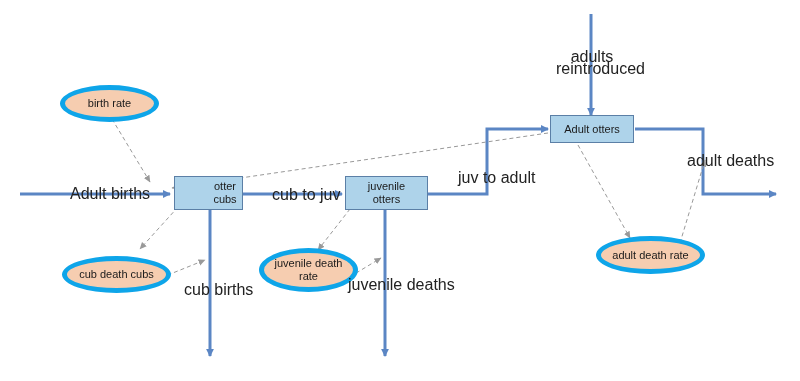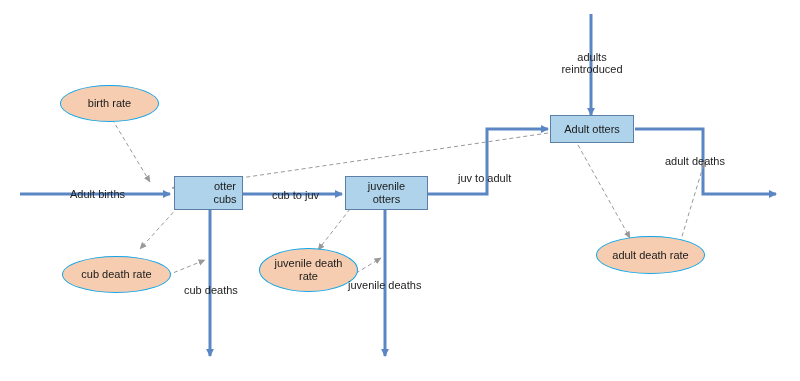--- a/index.html
+++ b/index.html
@@ -32,36 +32,36 @@
     justify-content: center;
     text-align: center;
     color: #1a1a1a;
     font-size: 11px;
     line-height: 13px;
     font-family: "Liberation Sans", sans-serif;
   }
   .node-ellipse {
     position: absolute;
     background: #f6cdb0;
-    border: 1px solid #0ea5e9;
+    border: 5px solid #0ea5e9;
     border-radius: 50%;
     box-sizing: border-box;
     display: flex;
     align-items: center;
     justify-content: center;
     text-align: center;
     color: #1a1a1a;
     font-size: 11px;
     line-height: 13px;
     font-family: "Liberation Sans", sans-serif;
   }
   .edge-label {
     position: absolute;
     color: #222222;
-    font-size: 11px;
+    font-size: 16px;
     line-height: 12px;
     white-space: pre;
     font-family: "Liberation Sans", sans-serif;
   }
   .edge-label.centered {
     text-align: center;
     white-space: pre-line;
   }
 </style>
 </head>
@@ -127,40 +127,40 @@
 
   <div class="node-box" style="left:550px; top:115px; width:84px; height:28px;">
     <span>Adult otters</span>
   </div>
 
   <div class="node-ellipse" style="left:60px; top:85px; width:99px; height:37px;">
     <span>birth rate</span>
   </div>
 
   <div class="node-ellipse" style="left:62px; top:256px; width:109px; height:37px;">
-    <span>cub death rate</span>
+    <span>cub death cubs</span>
   </div>
 
   <div class="node-ellipse" style="left:259px; top:248px; width:99px; height:44px;">
     <span style="white-space:pre-line;">juvenile death
 rate</span>
   </div>
 
   <div class="node-ellipse" style="left:596px; top:236px; width:109px; height:38px;">
     <span>adult death rate</span>
   </div>
 
   <div class="edge-label" style="left:70px; top:188px;">Adult births</div>
 
   <div class="edge-label" style="left:272px; top:189px;">cub to juv</div>
 
   <div class="edge-label" style="left:458px; top:172px;">juv to adult</div>
 
-  <div class="edge-label" style="left:184px; top:284px;">cub deaths</div>
+  <div class="edge-label" style="left:184px; top:284px;">cub births</div>
 
   <div class="edge-label" style="left:348px; top:279px;">juvenile deaths</div>
 
-  <div class="edge-label" style="left:665px; top:155px;">adult deaths</div>
+  <div class="edge-label" style="left:687px; top:155px;">adult deaths</div>
 
   <div class="edge-label centered" style="left:556px; top:51px; width:72px; text-align:center;">adults
 reintroduced</div>
 
 </div>
 
 </body></html>

